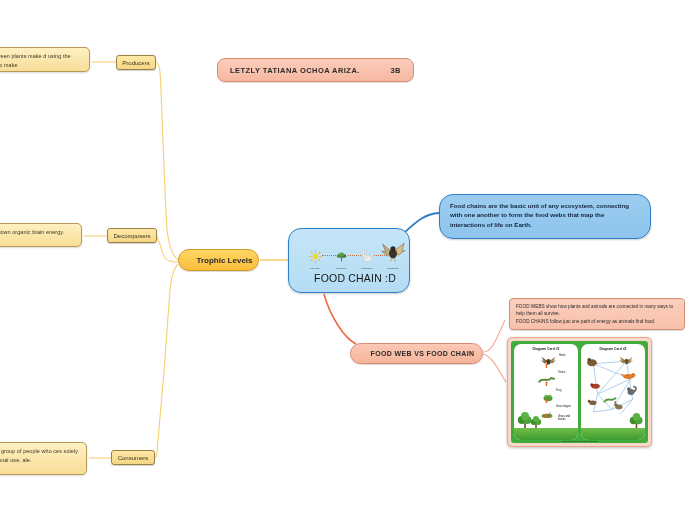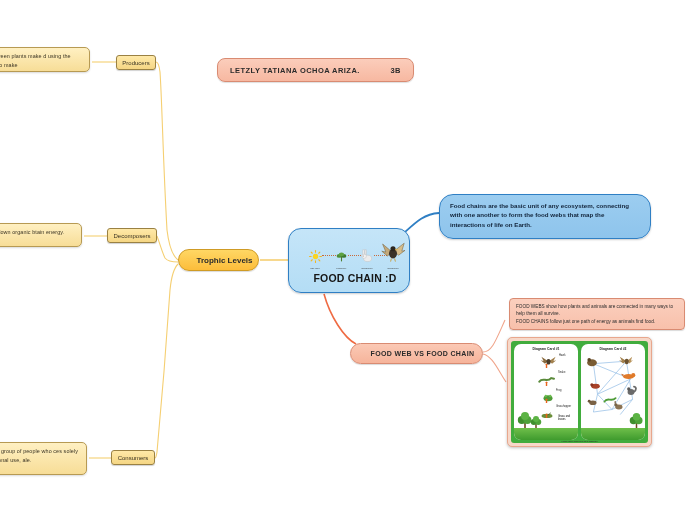--- a/index.html
+++ b/index.html
@@ -114,21 +114,21 @@
     border: 1.6px solid #2f7fc4;
     border-radius: 13px;
     background: linear-gradient(#c5e5f8, #b4ddf5);
     box-shadow: 0 1px 2px rgba(0,0,0,0.2);
     flex-direction: column;
     justify-content: center;
     align-items: center;
   }
   .center-title {
     font-size: 10.5px;
-    font-weight: bold;
+    font-weight: normal;
     color: #161616;
     letter-spacing: 0.2px;
     margin-top: 2px;
   }
 
   
   .chain-strip {
     position: relative;
     width: 106px;
     height: 32px;

